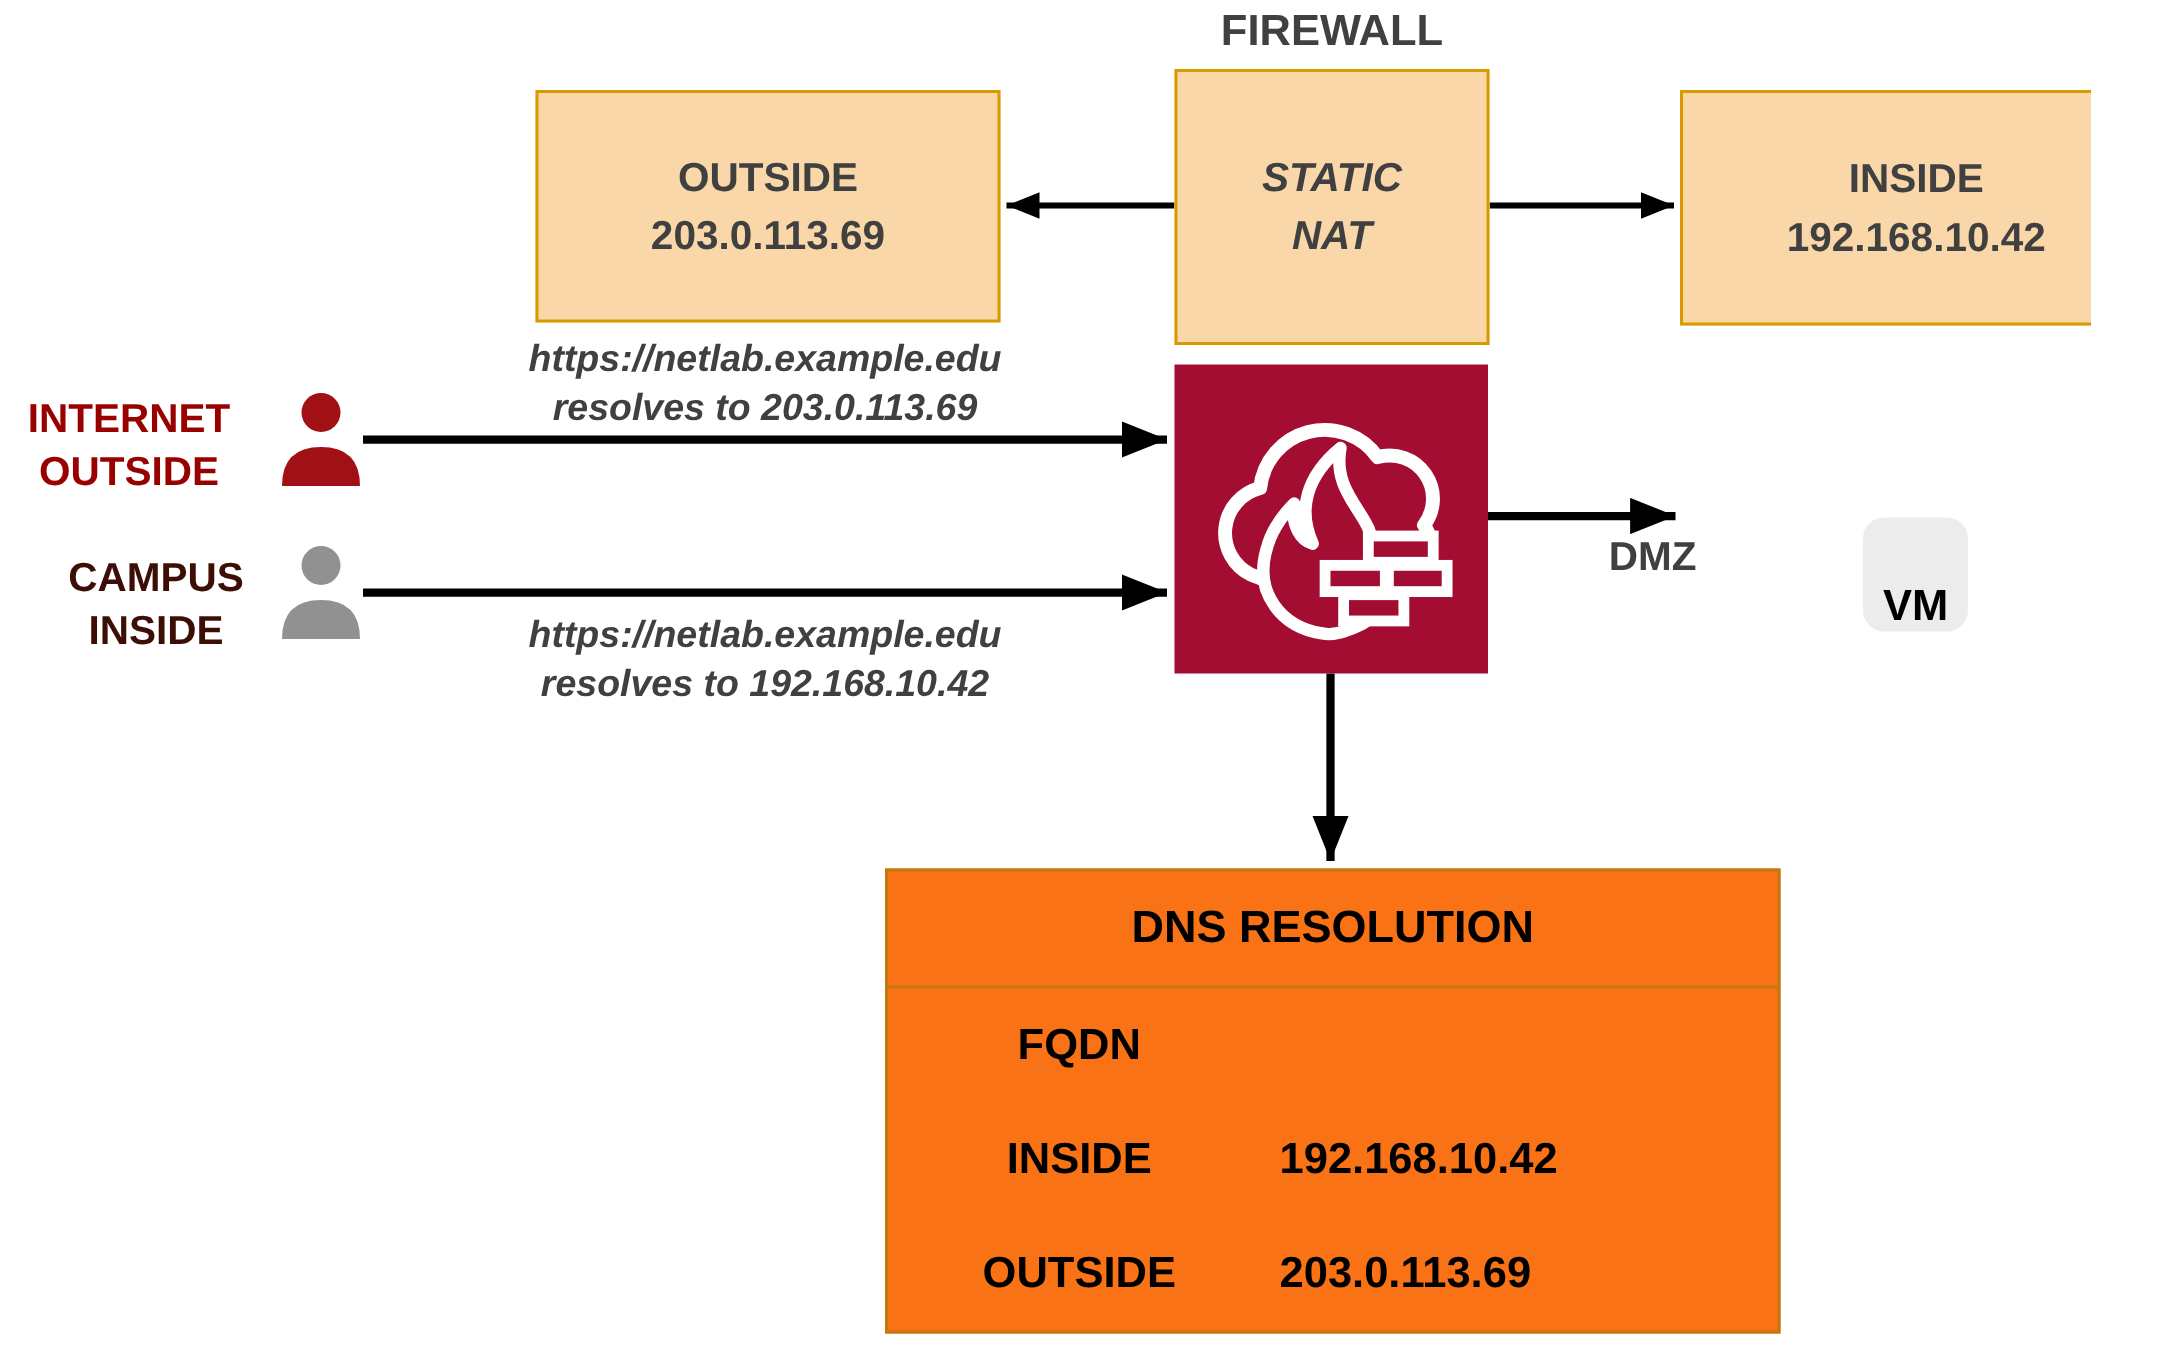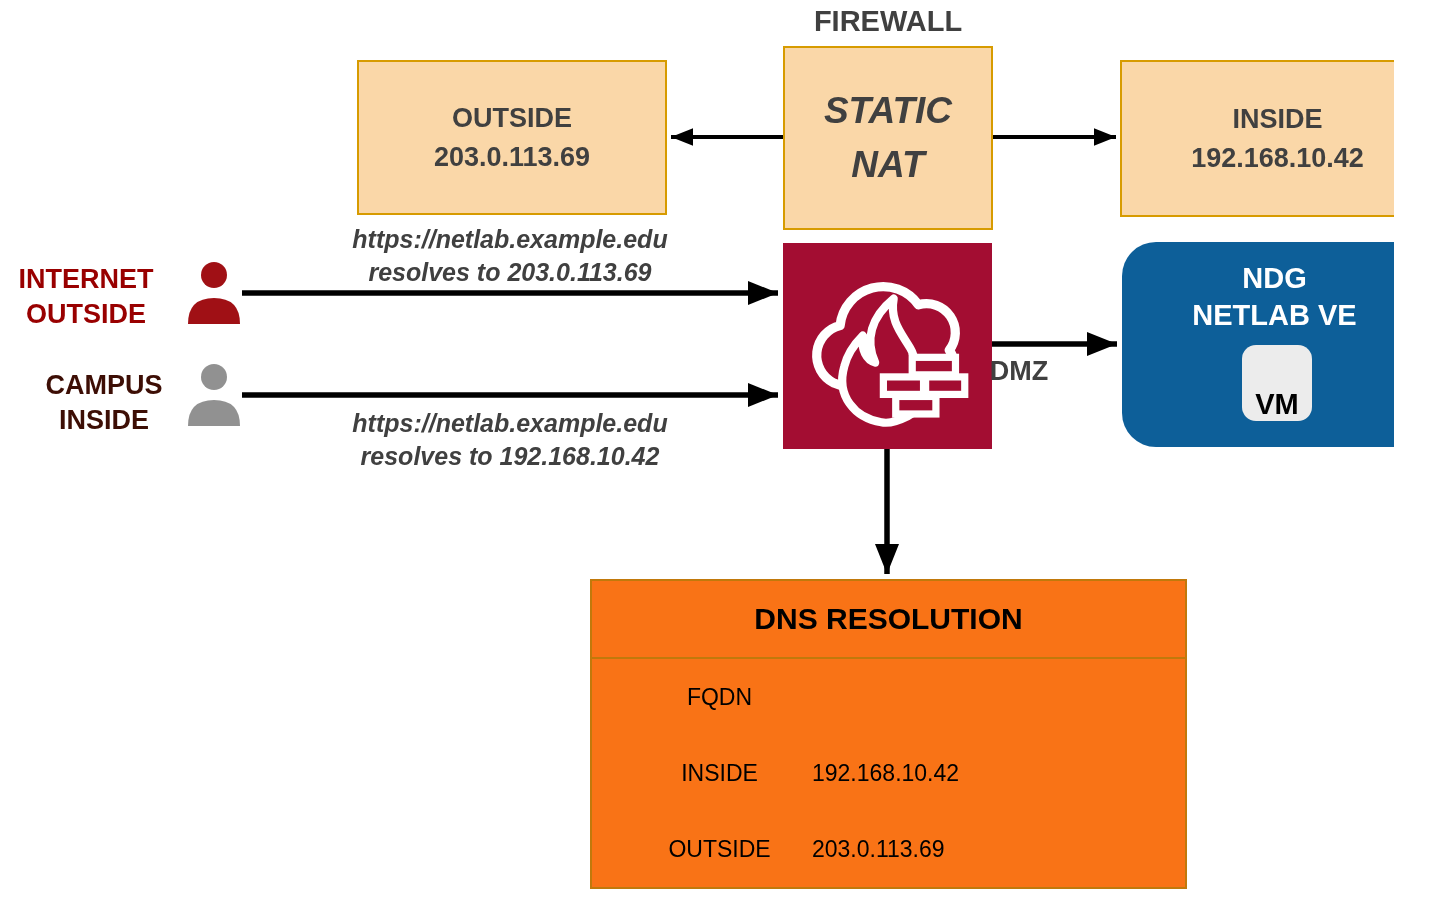--- a/index.html
+++ b/index.html
@@ -10,34 +10,34 @@
   .abs { position:absolute; }
   .pre { white-space:pre-line; }
   .tanbox {
     position:absolute; background:#FAD7A8; border:2px solid #D79B00;
     box-sizing:border-box; display:flex; align-items:center; justify-content:center;
     text-align:center; color:#404040; font-weight:bold;
   }
   .lbl { position:absolute; color:#404040; font-weight:bold; text-align:center; }
 
   #label-firewall { left:758px; top:5px; width:260px; font-size:29px; }
-  #box-static-nat { left:783px; top:46px; width:210px; height:184px; font-size:37px; font-style:italic; line-height:1.45; }
+  #box-static-nat { left:783px; top:46px; width:210px; height:184px; font-size:27px; font-style:italic; line-height:1.45; }
   #box-outside    { left:357px; top:60px;  width:310px; height:155px; font-size:27px; line-height:1.42; }
   #box-inside     { left:1120px; top:60px; width:315px; height:157px; font-size:27px; line-height:1.42; }
 
   #label-internet { left:0px;  top:262px; width:172px; font-size:27px; line-height:1.3; color:#990000; }
   #label-campus   { left:0px;  top:368px; width:172px; font-size:27px; line-height:1.3; color:#3D0E05;padding-left:18px; }
   #url-note-1     { left:295px; top:223px; width:430px; font-size:25px; font-style:italic; line-height:1.3; }
   #url-note-2     { left:295px; top:407px; width:430px; font-size:25px; font-style:italic; line-height:1.3; }
 
   #person-red  { left:183px; top:260px; }
   #person-gray { left:183px; top:362px; }
 
   #firewall-box { left:783px; top:243px; width:209px; height:206px; background:#A30D32; }
-  #label-dmz    { left:979px; top:356px; width:80px; font-size:27px; text-align:center; }
+  #label-dmz    { left:1051px; top:356px; width:80px; font-size:27px; text-align:right; }
 
   #ndg-box {
     left:1122px; top:242px; width:305px; height:205px; background:#0D5F99;
     border-radius:34px; color:#ffffff; text-align:center; font-weight:bold;
   }
   #ndg-title { padding-top:18px; font-size:29px; line-height:1.28; }
   #vm-chip {
     left:1242px; top:345px; width:70px; height:76px; background:#ECECEC;
     border-radius:14px; display:flex; align-items:flex-end; justify-content:center;
     font-size:29px; font-weight:bold; color:#000000;
@@ -45,21 +45,21 @@
 
   #dns-table {
     left:590px; top:579px; width:597px; height:310px; background:#f97316;
     border:2px solid #C1790B; box-sizing:border-box;text-align:center;
   }
   #dns-header {
     height:76px; border-bottom:2px solid #C1790B; display:flex; align-items:center;
     justify-content:center; font-size:30px; font-weight:bold; color:#000000;
   }
   #dns-body { display:flex; flex-direction:column; height:calc(100% - 78px); }
-  .dns-row { flex:1; display:flex; align-items:center; font-size:23px; font-weight:normal; color:#000000; }
+  .dns-row { flex:1; display:flex; align-items:center; font-size:29px; font-weight:bold; color:#000000;gap:41px; }
   .dns-key { width:185px; margin-left:35px; }
 
   #arrow-layer { left:0; top:0; pointer-events:none; }
 </style>
 </head>
 <body>
 
 <div class="canvas">
 
   <svg id="arrow-layer" class="abs" width="1438" height="897" viewBox="0 0 1438 897">
@@ -127,24 +127,20 @@
         <rect x="62" y="55.5" width="21" height="8.5"></rect>
         <rect x="48" y="65" width="19.5" height="8.5"></rect>
         <rect x="68.5" y="65" width="19" height="8.5"></rect>
         <rect x="54" y="74.5" width="19.5" height="8.5"></rect>
       </g>
     </svg>
   </div>
 
   <div id="label-dmz" class="lbl">DMZ</div>
 
-  <div id="ndg-box" class="abs">
-    <div id="ndg-title" class="pre">NDG
-NETLAB VE</div>
-  </div>
   <div id="vm-chip" class="abs">
     <span>VM</span>
   </div>
 
   <div id="dns-table" class="abs">
     <div id="dns-header">DNS RESOLUTION</div>
     <div id="dns-body">
       <div class="dns-row">
         <div class="dns-key">FQDN</div>
       </div>

